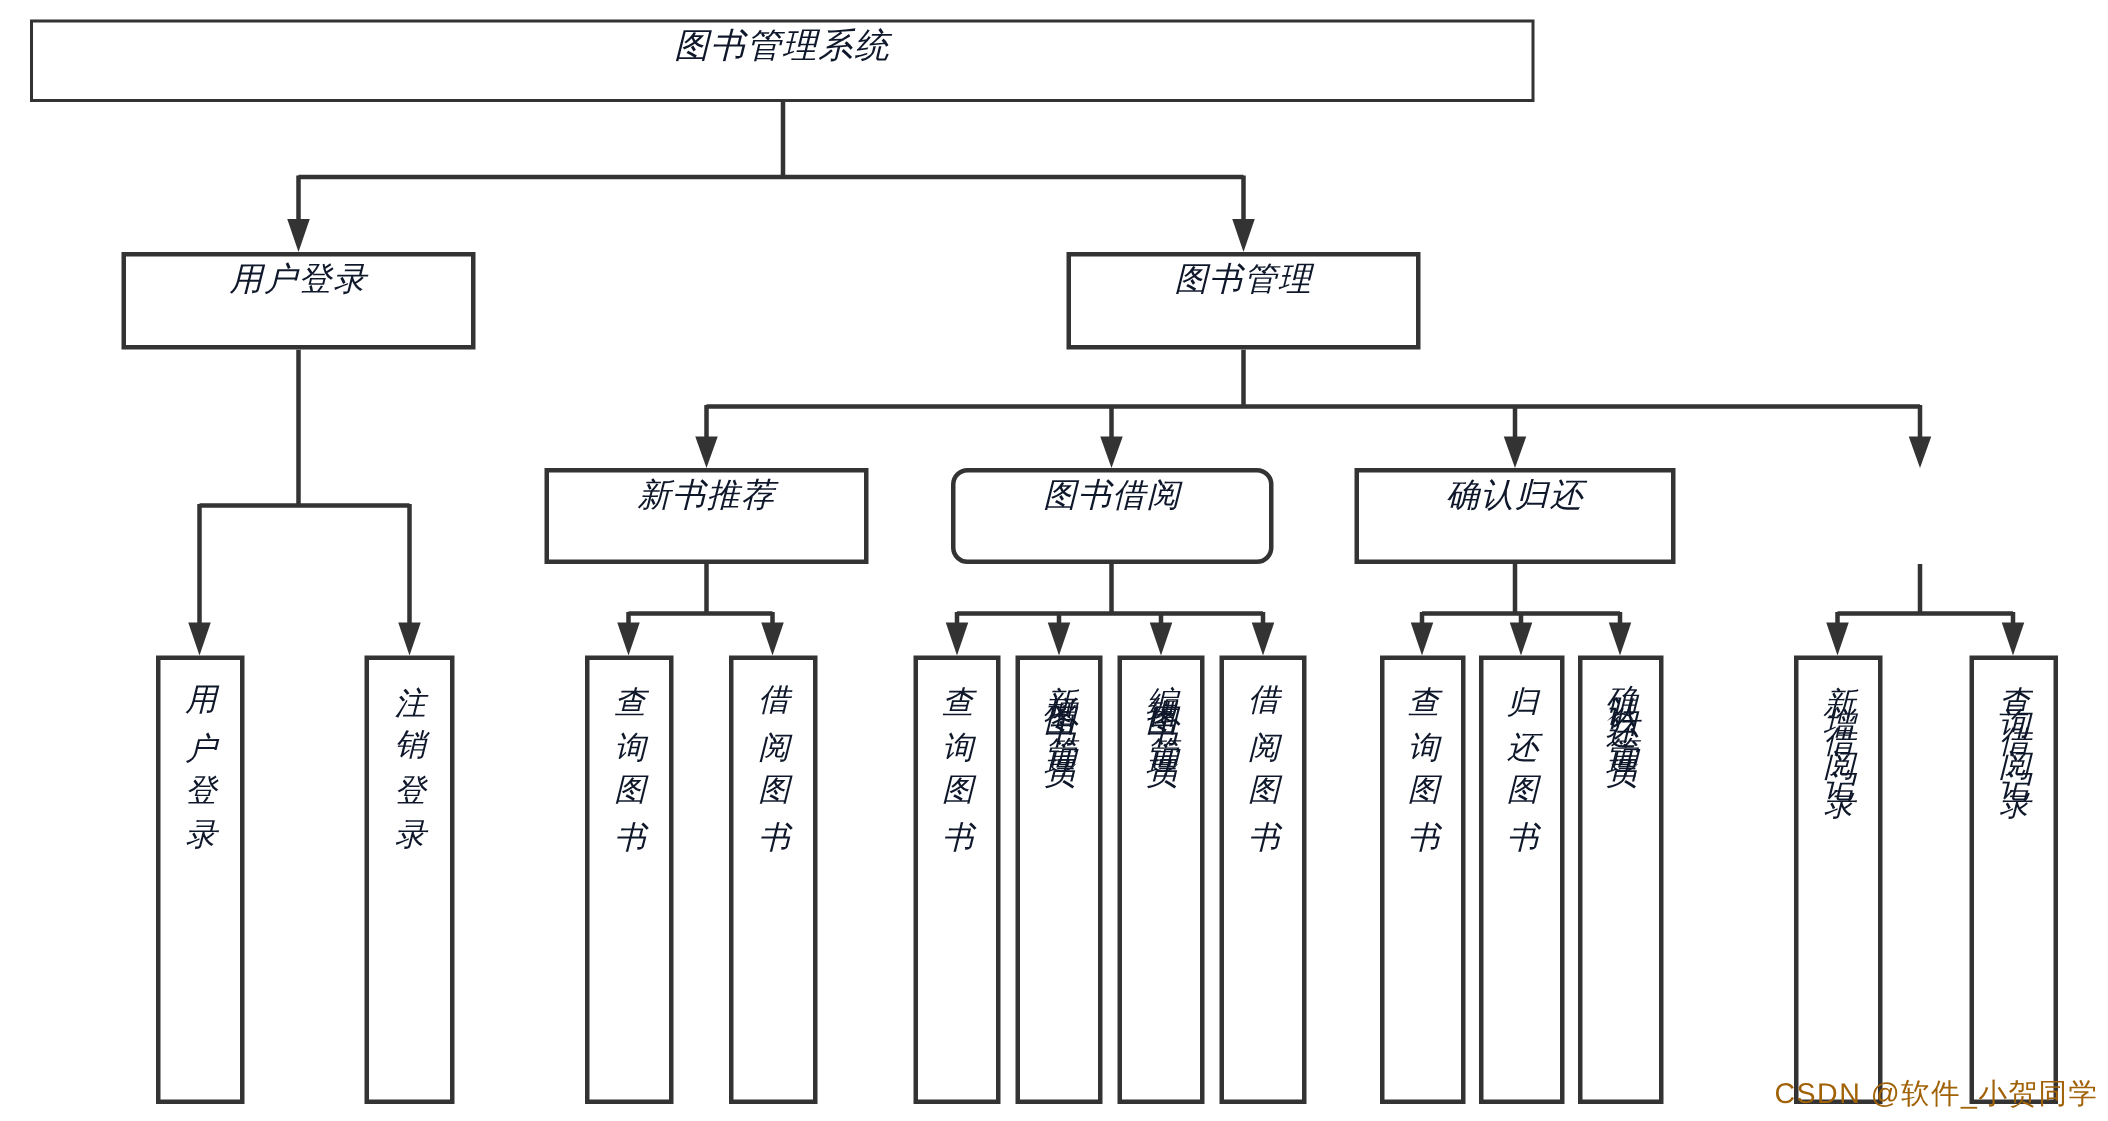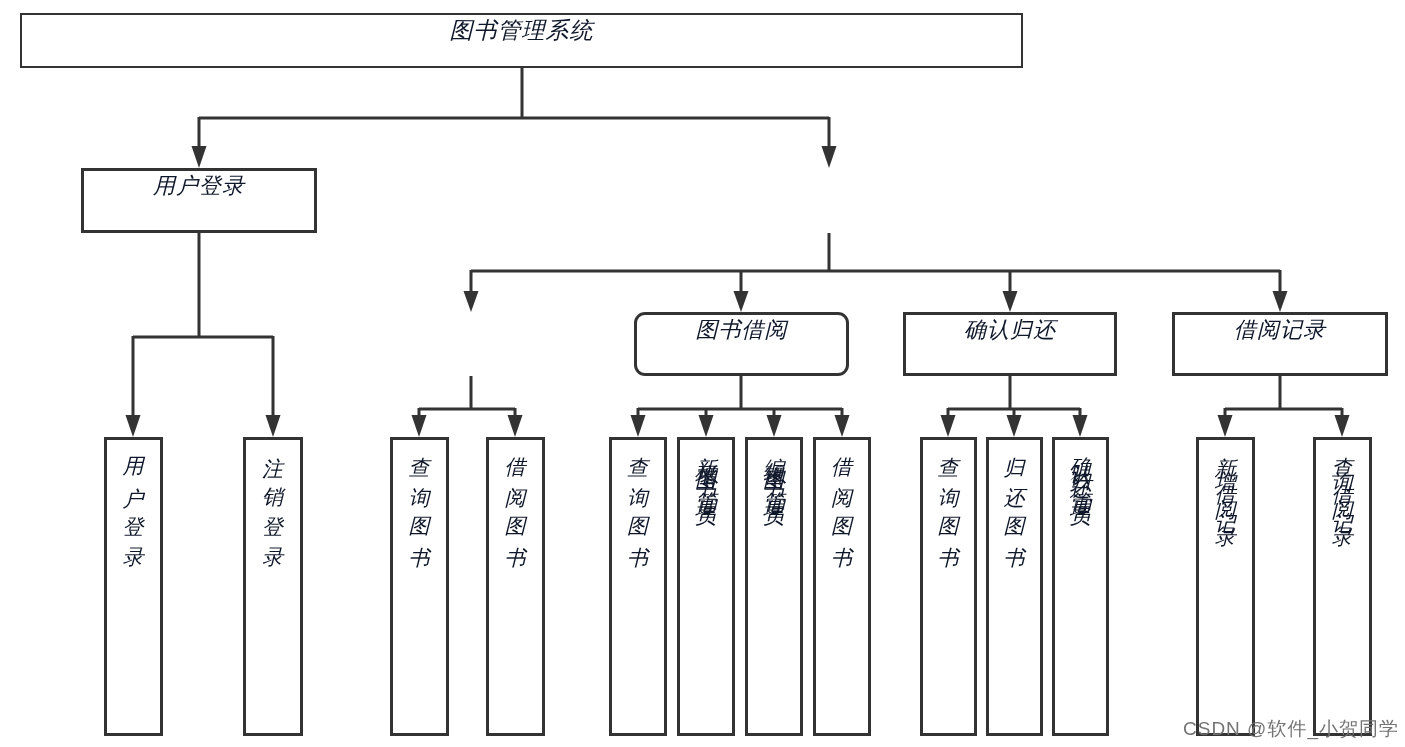--- a/index.html
+++ b/index.html
@@ -18,21 +18,21 @@
   .leaf-label{
     writing-mode:vertical-rl;text-orientation:mixed;
     font-size:21px;line-height:1;
   }
   .sparse{letter-spacing:30px;}
   .medium{letter-spacing:14px;}
   .dense{letter-spacing:7px;}
   .connectors{position:absolute;left:0;top:0;z-index:0;}
   .watermark{
     position:absolute;left:1183px;top:716px;font-size:19px;
-    color:#737373;z-index:2;white-space:nowrap;letter-spacing:1px;
+    color:#a16207;z-index:2;white-space:nowrap;letter-spacing:1px;
   }
 </style>
 </head>
 <body>
 
 <div class="stage">
 
   <svg class="connectors" width="1405" height="747" viewBox="0 0 1405 747">
     <g stroke="#333333" stroke-width="3" fill="none">
 
@@ -73,29 +73,32 @@
     </g>
   </svg>
 
   <div class="node root" style="left:20px;top:13px;width:1003px;height:55px;">
     <span class="hlabel">图书管理系统</span>
   </div>
 
   <div class="node" style="left:81px;top:168px;width:236px;height:65px;">
     <span class="hlabel">用户登录</span>
   </div>
+  <div class="node" style="left:711px;top:168px;width:236px;height:65px;">
+    <span class="hlabel">图书管理</span>
+  </div>
 
+  <div class="node" style="left:363px;top:312px;width:216px;height:64px;">
+    <span class="hlabel">新书推荐</span>
+  </div>
   <div class="node" style="left:634px;top:312px;width:215px;height:64px;border-radius:11px;">
     <span class="hlabel">图书借阅</span>
   </div>
   <div class="node" style="left:903px;top:312px;width:214px;height:64px;">
     <span class="hlabel">确认归还</span>
-  </div>
-  <div class="node" style="left:1172px;top:312px;width:216px;height:64px;">
-    <span class="hlabel">借阅记录</span>
   </div>
 
   <div class="node leaf" style="left:104px;top:437px;width:59px;height:299px;">
     <span class="leaf-label sparse">用户登录</span>
   </div>
   <div class="node leaf" style="left:243px;top:437px;width:60px;height:299px;">
     <span class="leaf-label sparse">注销登录</span>
   </div>
 
   <div class="node leaf" style="left:390px;top:437px;width:59px;height:299px;">

